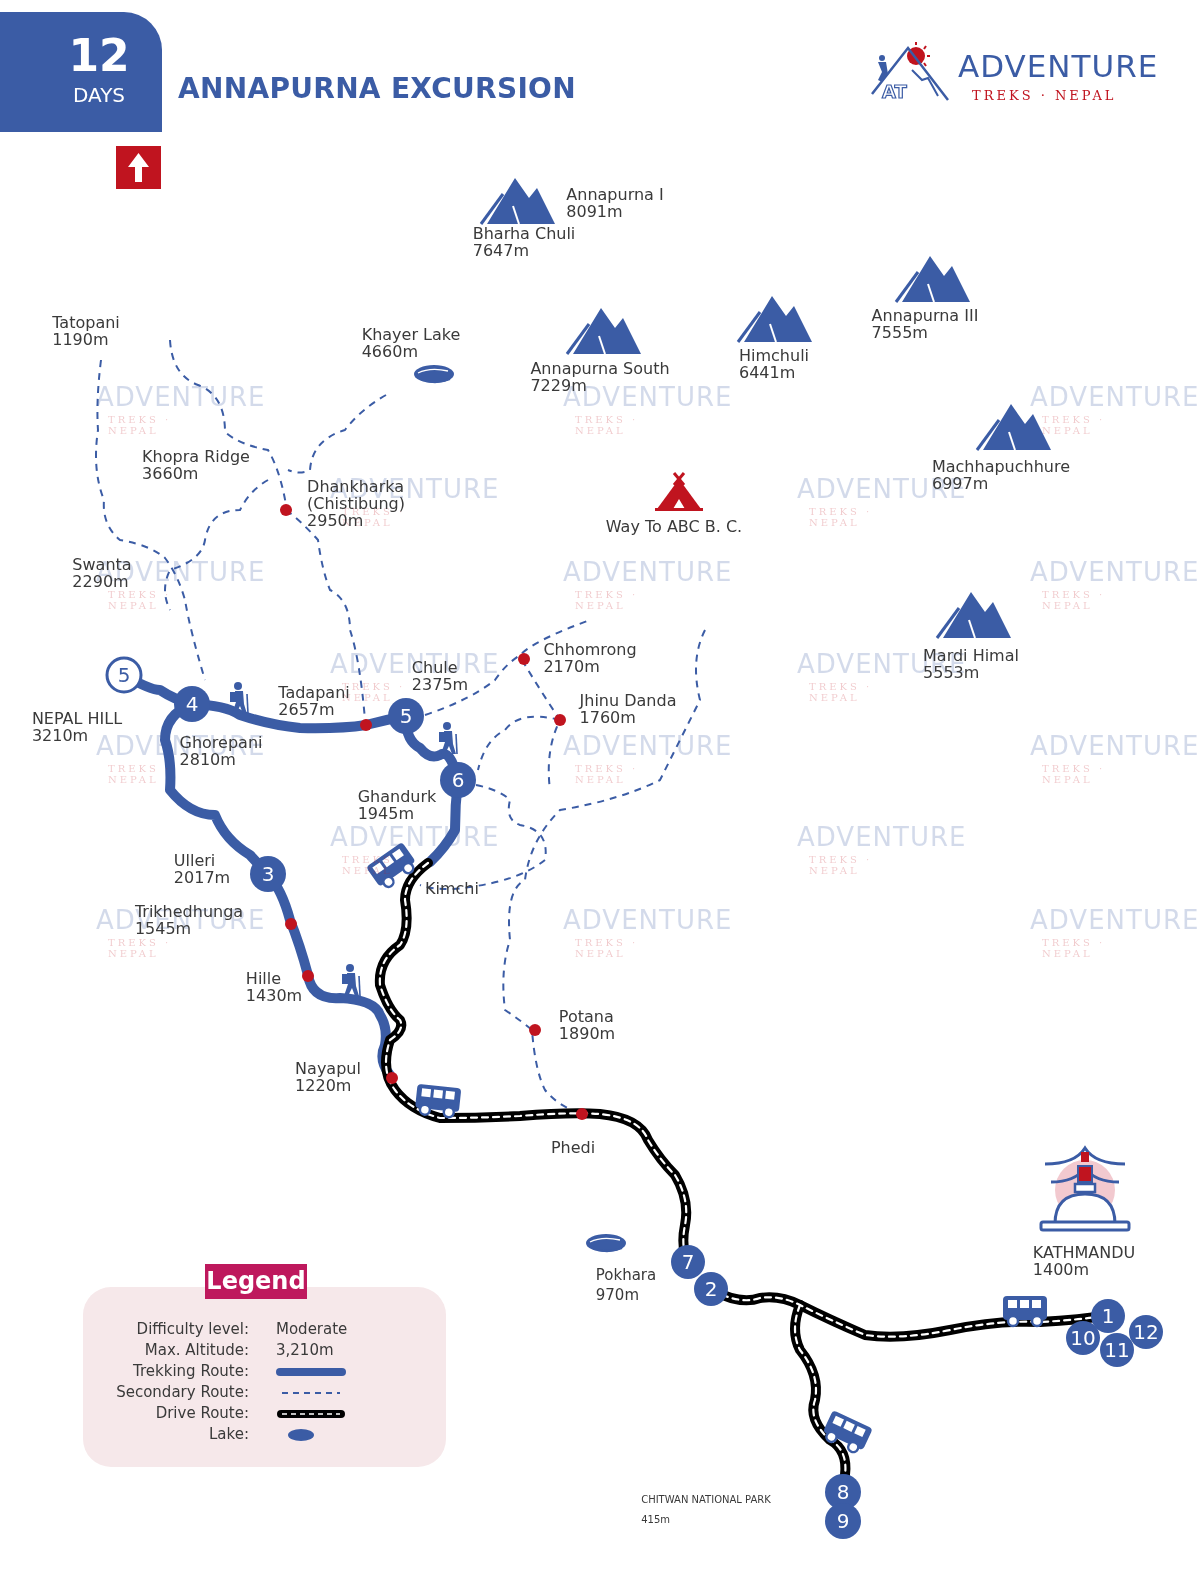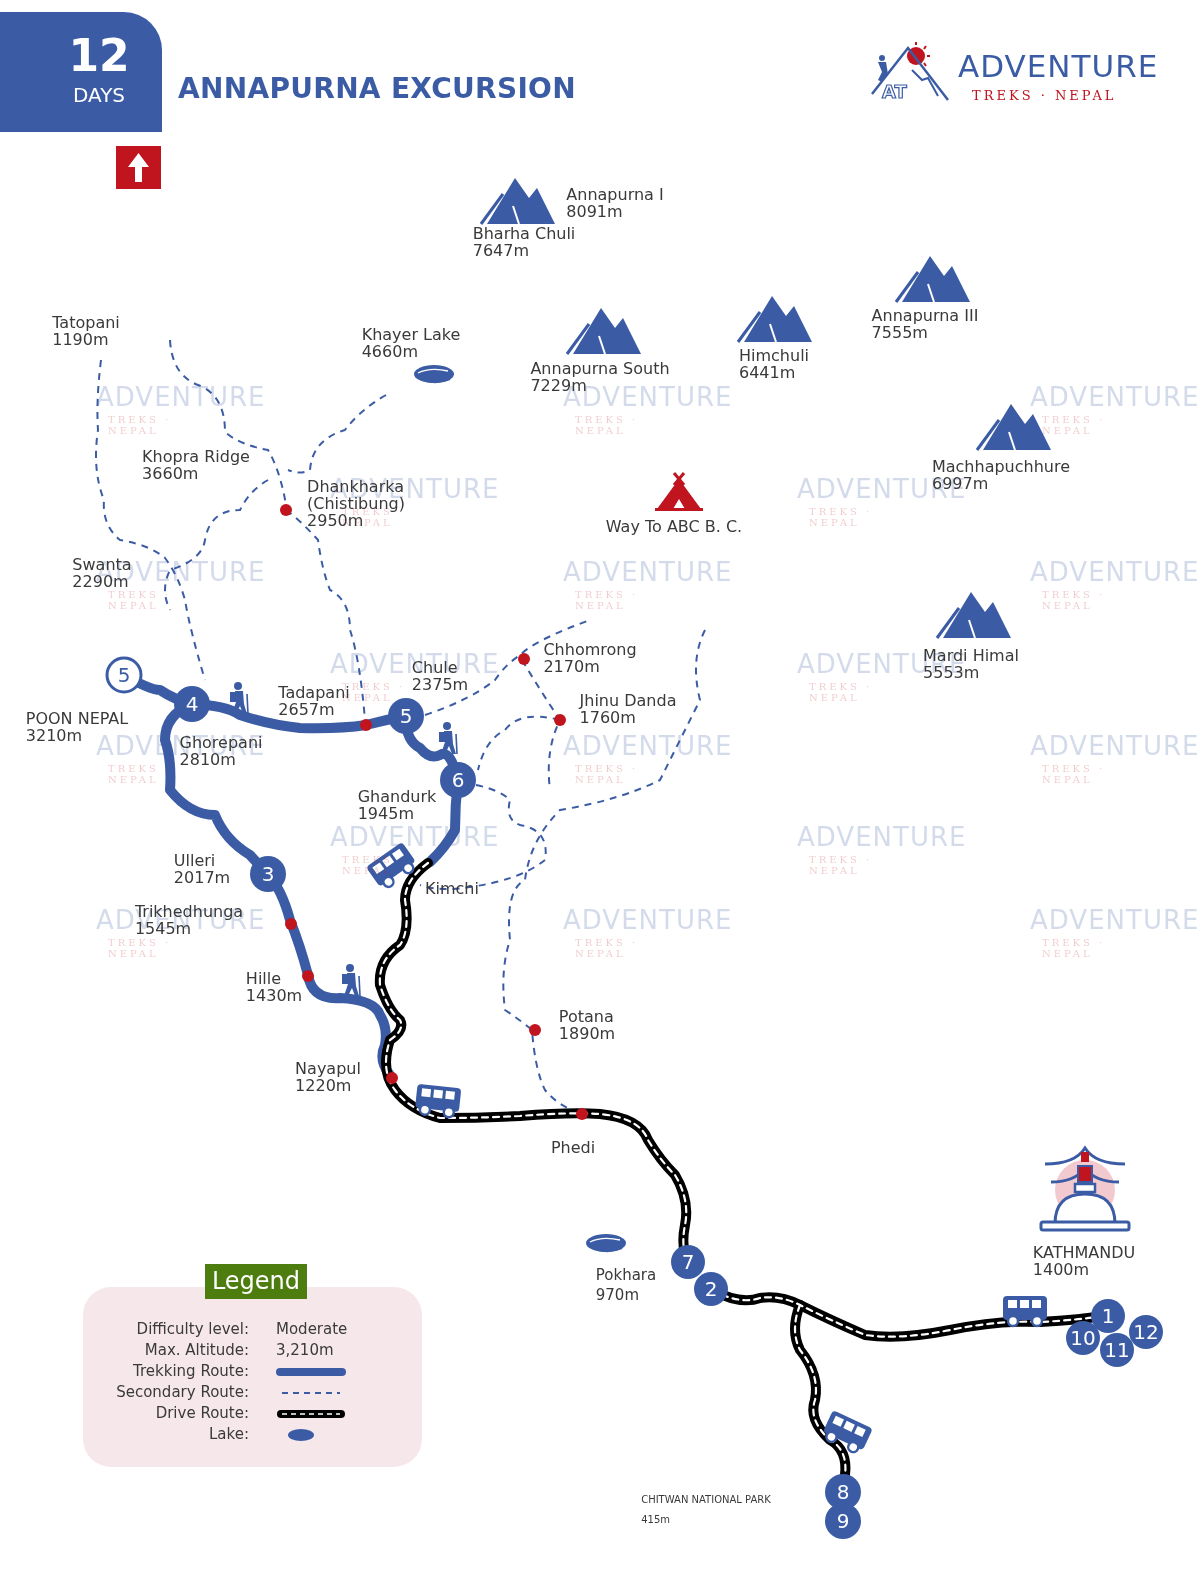--- a/index.html
+++ b/index.html
@@ -10,22 +10,22 @@
   .days-lbl { position:absolute; left:40px; top:72px; width:118px; font-size:20px; line-height:22px; text-align:center; }
   .title { position:absolute; left:178px; top:72px; font-size:28px; font-weight:bold; color:#3b5ca5; letter-spacing:0.3px; }
   .north { position:absolute; left:116px; top:146px; width:45px; height:43px; background:#c0141f; }
   .logo { position:absolute; left:868px; top:40px; width:260px; height:70px; }
   .logo-word { position:absolute; left:90px; top:8px; font-size:31px; color:#3b5ca5; letter-spacing:1px; font-family:"DejaVu Sans", sans-serif; }
   .logo-sub { position:absolute; left:104px; top:48px; font-size:13px; color:#c0141f; letter-spacing:3px; font-family:"DejaVu Serif", serif; }
   .lbl { position:absolute; font-size:16px; line-height:17px; text-align:left; color:#3a3a3a; white-space:nowrap; transform:translateX(-50%); }
   .wm { position:absolute; width:200px; height:56px; opacity:0.22; }
   .wm-word { position:absolute; left:68px; top:4px; font-size:26px; color:#3b5ca5; letter-spacing:1px; }
   .wm-sub { position:absolute; left:80px; top:36px; font-size:10px; color:#c0141f; letter-spacing:3px; font-family:"DejaVu Serif", serif; }
-  .legend-title { position:absolute; left:205px; top:1264px; width:102px; height:35px; background:#4d7c0f; color:#fff; font-size:24px; font-weight:normal; text-align:center; line-height:35px; z-index:2; }
-  .legend-box { position:absolute; left:83px; top:1287px; width:339px; height:180px; background:#f6e8ea; border-radius:28px; }
+  .legend-title { position:absolute; left:205px; top:1264px; width:102px; height:35px; background:#be185d; color:#fff; font-size:24px; font-weight:bold; text-align:center; line-height:35px; z-index:2; }
+  .legend-box { position:absolute; left:83px; top:1287px; width:339px; height:180px; background:#f6e8ea; border-radius:28px;padding-left:24px; }
   .lg-row { position:absolute; left:0; width:339px; height:21px; font-size:15px; }
   .lg-key { position:absolute; right:173px; text-align:right; white-space:nowrap; color:#3a3a3a; }
   .lg-val { position:absolute; left:193px; white-space:nowrap; color:#3a3a3a; }
   .marker-num { font-family:"DejaVu Sans", sans-serif; font-size:20px; fill:#ffffff; text-anchor:middle; dominant-baseline:central; }
 </style>
 </head>
 <body>
 
 <svg id="map" viewBox="0 0 1201 1587" xmlns="http://www.w3.org/2000/svg">
   <defs>
@@ -312,21 +312,21 @@
 <div class="lbl" style="left:86px;top:314px"><span>Tatopani</span><br><span>1190m</span></div>
 <div class="lbl" style="left:411px;top:326px"><span>Khayer Lake</span><br><span>4660m</span></div>
 <div class="lbl" style="left:196px;top:448px"><span>Khopra Ridge</span><br><span>3660m</span></div>
 <div class="lbl" style="left:356px;top:478px"><span>Dhankharka</span><br><span>(Chistibung)</span><br><span>2950m</span></div>
 <div class="lbl" style="left:102px;top:556px"><span>Swanta</span><br><span>2290m</span></div>
 <div class="lbl" style="left:674px;top:518px"><span>Way To ABC B. C.</span></div>
 <div class="lbl" style="left:590px;top:641px"><span>Chhomrong</span><br><span>2170m</span></div>
 <div class="lbl" style="left:440px;top:659px"><span>Chule</span><br><span>2375m</span></div>
 <div class="lbl" style="left:314px;top:684px"><span>Tadapani</span><br><span>2657m</span></div>
 <div class="lbl" style="left:628px;top:692px"><span>Jhinu Danda</span><br><span>1760m</span></div>
-<div class="lbl" style="left:77px;top:710px"><span>POON NEPAL</span><br><span>3210m</span></div>
+<div class="lbl" style="left:77px;top:710px"><span>NEPAL HILL</span><br><span>3210m</span></div>
 <div class="lbl" style="left:221px;top:734px"><span>Ghorepani</span><br><span>2810m</span></div>
 <div class="lbl" style="left:397px;top:788px"><span>Ghandurk</span><br><span>1945m</span></div>
 <div class="lbl" style="left:202px;top:852px"><span>Ulleri</span><br><span>2017m</span></div>
 <div class="lbl" style="left:452px;top:880px"><span>Kimchi</span></div>
 <div class="lbl" style="left:189px;top:903px"><span>Trikhedhunga</span><br><span>1545m</span></div>
 <div class="lbl" style="left:274px;top:970px"><span>Hille</span><br><span>1430m</span></div>
 <div class="lbl" style="left:587px;top:1008px"><span>Potana</span><br><span>1890m</span></div>
 <div class="lbl" style="left:328px;top:1060px"><span>Nayapul</span><br><span>1220m</span></div>
 <div class="lbl" style="left:573px;top:1139px"><span>Phedi</span></div>
 <div class="lbl" style="left:626px;top:1265px;font-size:15px;line-height:20px"><span>Pokhara</span><br><span>970m</span></div>

